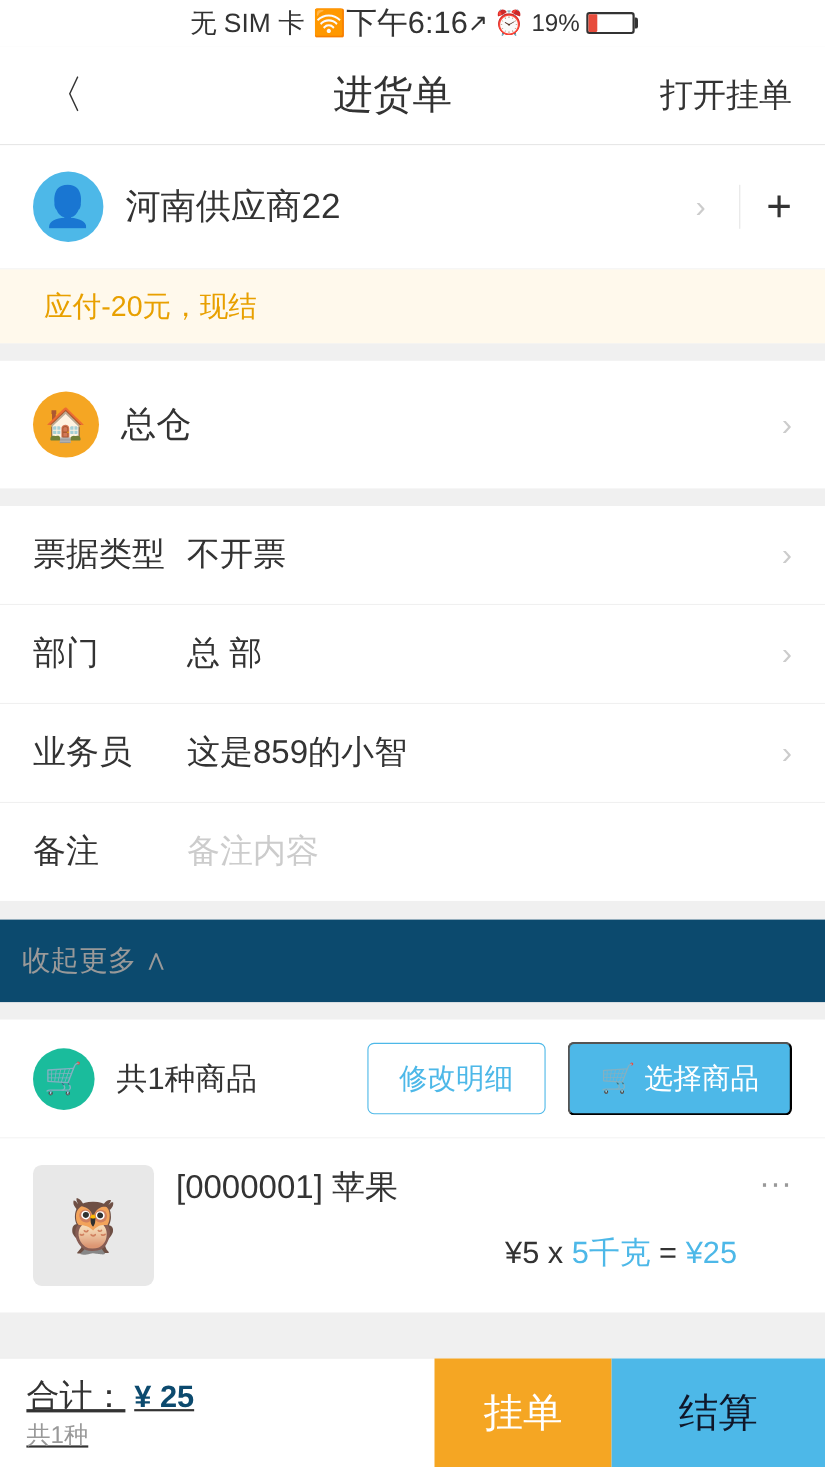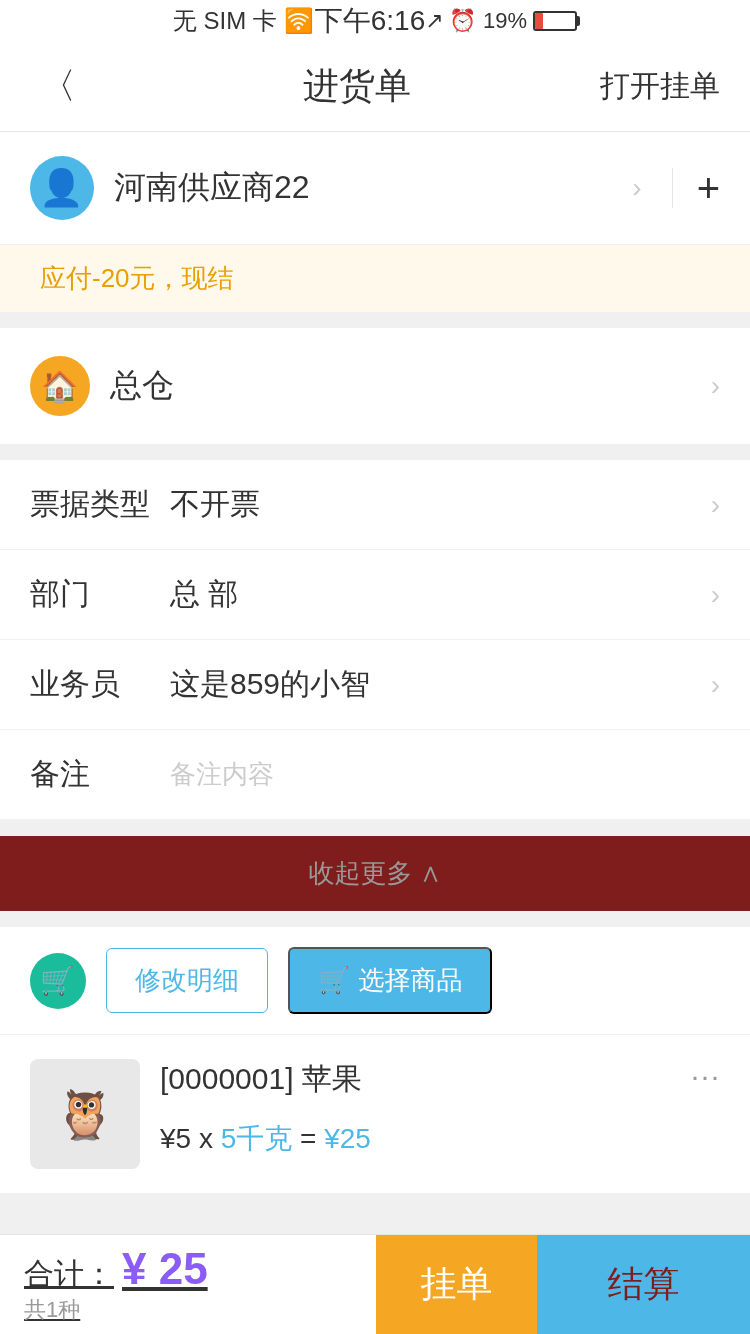--- a/index.html
+++ b/index.html
@@ -116,28 +116,27 @@
       border-bottom: 1px solid #f0f0f0;
       min-height: 90px;
     }
     .form-label {
       font-size: 30px; color: #333; width: 140px; flex-shrink: 0;
     }
     .form-value {
       flex: 1; font-size: 30px; color: #333;
     }
     .form-placeholder {
-      flex: 1; font-size: 26px; color: #ccc;
+      flex: 1; font-size: 30px; color: #ccc;
     }
     .form-chevron { font-size: 28px; color: #ccc; }
 
     
     .collapse-toggle {
-      background: #7f1d1d;
-      text-align: center;
+      background: #0c4a6e;
       padding: 20px;
       font-size: 26px;
       color: #999;
       cursor: pointer;
       margin-bottom: 16px;
     }
 
     
     .product-header {
       display: flex;
@@ -172,21 +171,21 @@
       gap: 20px;
     }
     .product-thumb {
       width: 110px; height: 110px; background: #e8e8e8;
       border-radius: 8px; flex-shrink: 0;
       display: flex; align-items: center; justify-content: center;
     }
     .thumb-owl { font-size: 48px; color: #aaa; }
     .product-info { flex: 1; }
     .product-name { font-size: 30px; color: #333; margin-bottom: 20px; }
-    .product-price { font-size: 28px; color: #333; }
+    .product-price { font-size: 28px; color: #333; text-align: right; }
     .price-highlight { color: #4db8e8; }
     .product-more { font-size: 30px; color: #999; cursor: pointer; }
 
     
     .bottom-bar {
       position: fixed;
       bottom: 0; left: 0;
       width: 750px;
       height: 100px;
       display: flex;
@@ -196,31 +195,31 @@
     }
     .total-section {
       flex: 1;
       display: flex;
       flex-direction: column;
       justify-content: center;
       padding: 0 24px;
       text-decoration: underline;
     }
     .total-main { font-size: 30px; color: #333; display: flex; align-items: baseline; gap: 8px; }
-    .total-amount { font-size: 44px; font-weight: bold; color: #8b5cf6; }
+    .total-amount { font-size: 28px; font-weight: bold; color: #0c4a6e; }
     .total-sub { font-size: 22px; color: #999; }
     .btn-hang {
       width: 161px; background: #f5a623;
       color: #fff; font-size: 36px;
       display: flex; align-items: center; justify-content: center;
       cursor: pointer;
     }
     .btn-checkout {
-      width: 213px; background: #4db8e8;
-      color: #7f1d1d; font-size: 36px;
+      width: 194px; background: #4db8e8;
+      color: #0f172a; font-size: 36px;
       display: flex; align-items: center; justify-content: center;
       cursor: pointer;
     }
   </style>
 </head>
 <body>
 
 <div class="status-bar">
   <div class="status-left">
     <span>无 SIM 卡</span>
@@ -292,20 +291,21 @@
 
   <div class="collapse-toggle">
     <span>收起更多 ∧</span>
   </div>
 
   <div class="section">
     <div class="product-header">
       <div class="product-header-icon">
         <span style="font-size:28px; color:#fff;">🛒</span>
       </div>
+      <span class="product-count">共1种商品</span>
       <button class="btn-modify">修改明细</button>
       <button class="btn-select">
         <span>🛒</span>
         <span>选择商品</span>
       </button>
     </div>
 
     <div class="product-item">
       <div class="product-thumb">
         <span class="thumb-owl">🦉</span>

